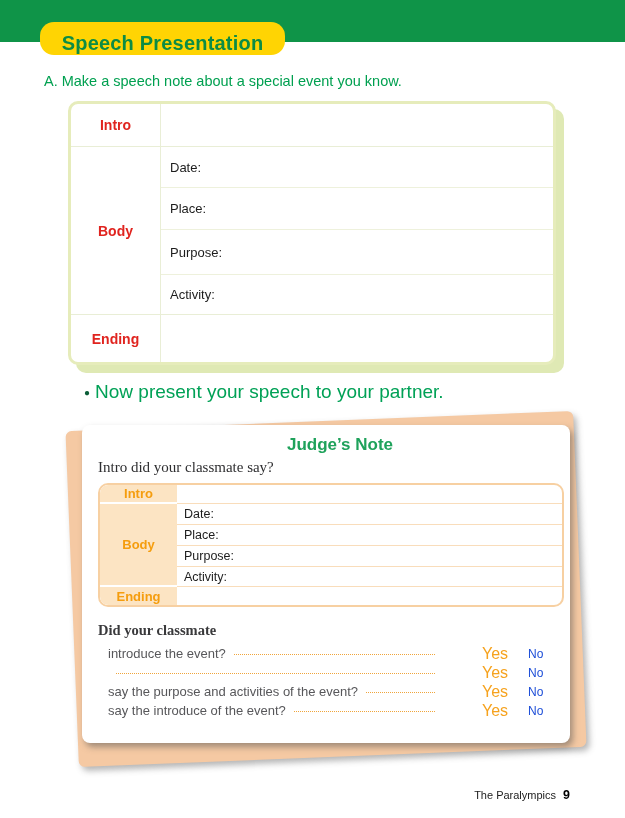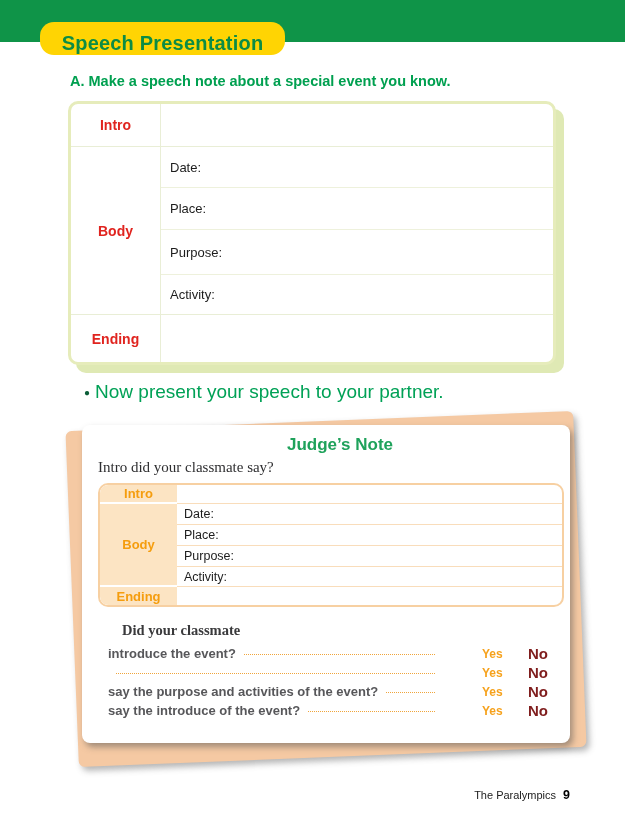--- a/index.html
+++ b/index.html
@@ -12,22 +12,22 @@
   
   .topbar { position:absolute; left:0; top:0; width:625px; height:42px; background:#0f9448; }
   .badge {
     position:absolute; left:40px; top:22px; width:245px; height:33px;
     background:#ffd403; border-radius:14px;
     display:flex; align-items:flex-end; justify-content:center;
   }
   .badge span { color:#0c8c45; font-size:20px; font-weight:bold; letter-spacing:0.2px; }
 
   .heading-a {
-    position:absolute; left:70px; top:73px;
-    color:#00a050; font-size:14.5px; font-weight:bold;
+    position:absolute; left:44px; top:73px;
+    color:#00a050; font-size:14.5px; font-weight:normal;
   }
 
   
   .t1 {
     position:absolute; left:68px; top:101px; width:488px; height:264px;
     background:#fff; border:3px solid #e6ecbb; border-radius:10px;
     box-shadow:8px 8px 0 #dfe9b4;
     display:grid; grid-template-columns:90px 1fr;
     grid-template-rows:43px 41px 42px 45px 40px 47px;
     overflow:hidden;
@@ -85,28 +85,28 @@
   .jn-intro-c { grid-row:1; border-bottom:1px solid #f9ddbb; }
   .jn-body-l  { grid-row:2/6; border-bottom:2px solid #fff; }
   .jn-sub1 { grid-row:2; border-bottom:1px solid #f9ddbb; }
   .jn-sub2 { grid-row:3; border-bottom:1px solid #f9ddbb; }
   .jn-sub3 { grid-row:4; border-bottom:1px solid #f9ddbb; }
   .jn-sub4 { grid-row:5; border-bottom:1px solid #f9ddbb; }
   .jn-end-l { grid-row:6; border-bottom-left-radius:8px; }
   .jn-end-c { grid-row:6; }
 
   .jn-check-heading { position:absolute; left:16px; top:197px;
-                      font-family:cursive; font-size:14.5px; font-weight:bold; color:#39393b;margin-left:24px; }
+                      font-family:cursive; font-size:14.5px; font-weight:bold; color:#39393b; }
   .jn-items { position:absolute; left:26px; top:219px; width:440px; }
-  .jn-item { height:19px; display:flex; align-items:center;font-weight:bold; }
+  .jn-item { height:19px; display:flex; align-items:center; }
   .jn-item .q { color:#57575a; font-size:13px; white-space:nowrap; }
   .jn-item .leader { flex:1; border-bottom:1px dotted #f0a53c; height:2px;
                      margin-left:8px; margin-right:24px; }
-  .jn-item .yes { width:46px; flex-shrink:0; color:#f6a21d; font-size:12px;margin-left:23px; }
-  .jn-item .no  { width:20px; flex-shrink:0; color:#7f1d1d; font-size:15px; }
+  .jn-item .yes { width:46px; flex-shrink:0; color:#f6a21d; font-size:16px;margin-left:23px; }
+  .jn-item .no  { width:20px; flex-shrink:0; color:#1d4ed8; font-size:12px; }
 
   
   .footer { position:absolute; right:55px; top:788px; display:flex; align-items:baseline;justify-content:flex-end; }
   .footer .book { color:#1c1c1c; font-size:11px; }
   .footer .num { color:#000; font-size:12.5px; font-weight:bold; margin-left:7px; }
 </style>
 </head>
 <body>
 
 <div class="page">

